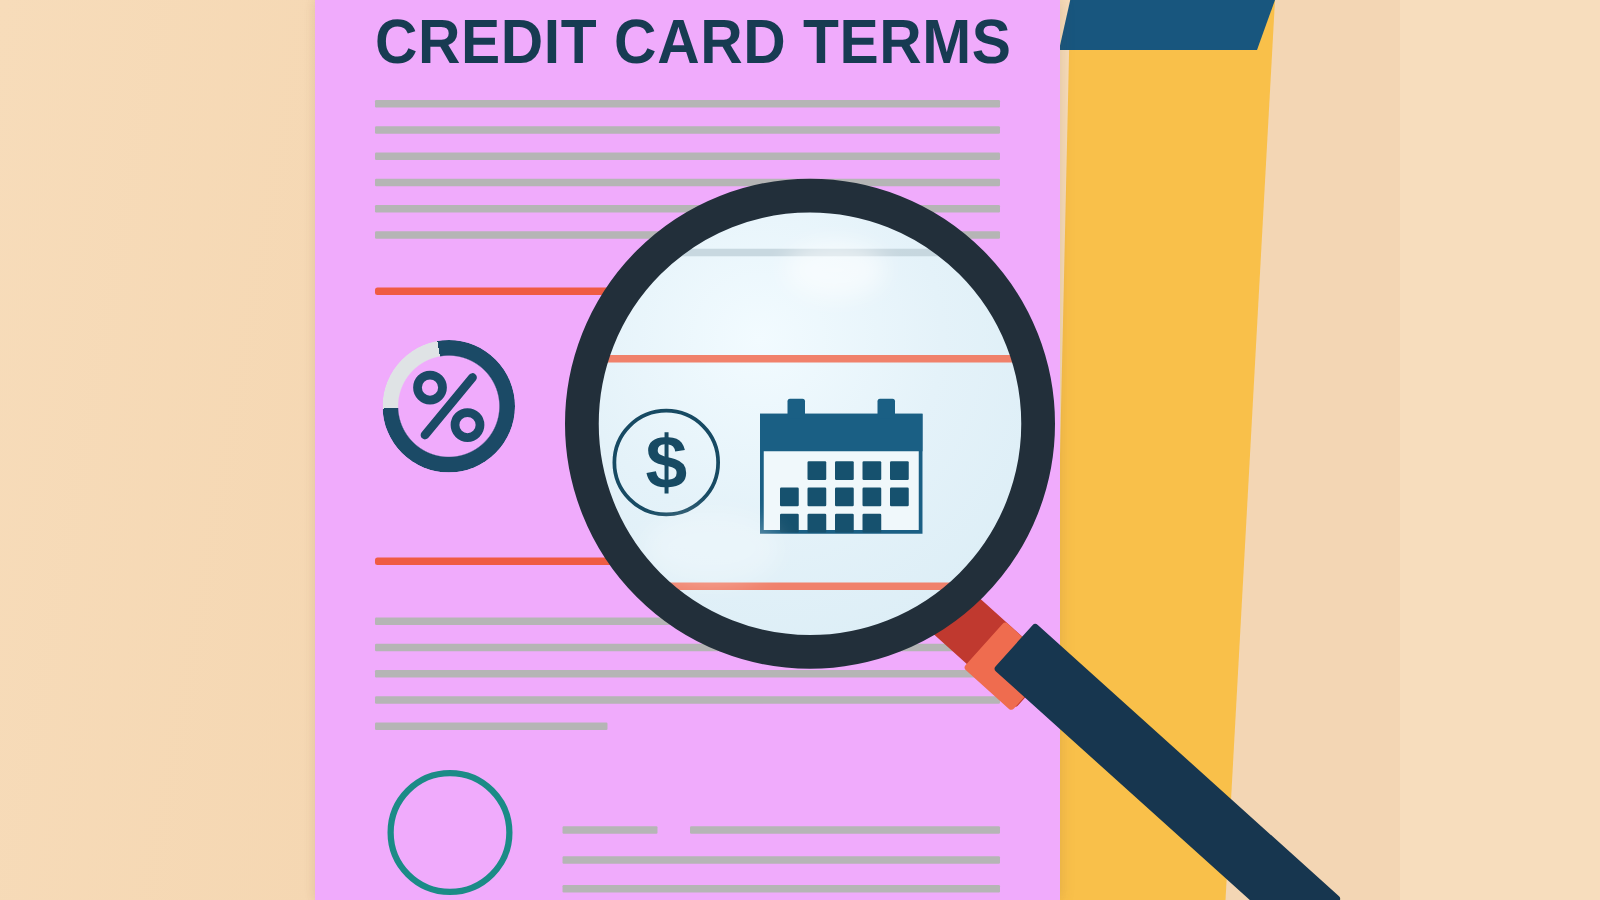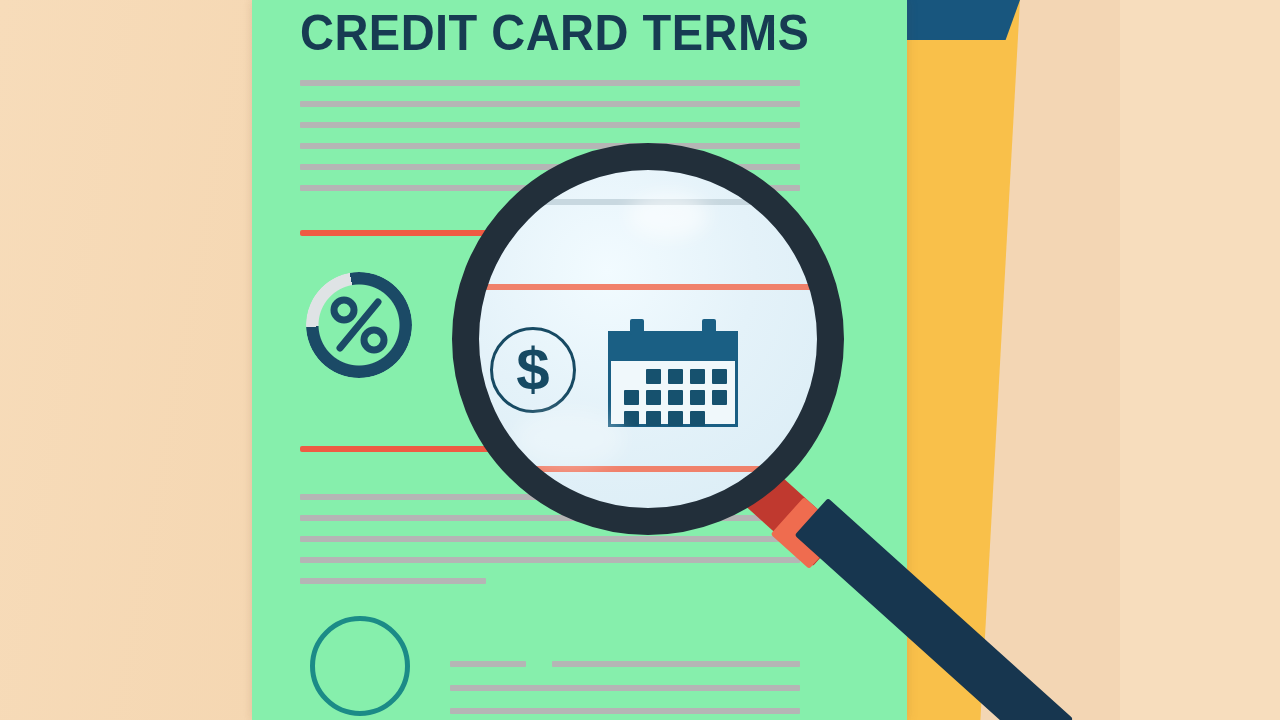--- a/index.html
+++ b/index.html
@@ -22,22 +22,22 @@
   
   .bg-yellow{position:absolute;left:840px;top:0;width:180px;height:720px;
              background:#f9c04a;
              clip-path:polygon(9% 0%, 100% 0%, 78% 100%, 0% 100%);}
   
   .bg-navy-wedge{position:absolute;left:840px;top:0;width:180px;height:40px;
                  background:#18567e;
                  clip-path:polygon(9% 0%, 100% 0%, 92% 100%, 4% 100%);}
 
   
-  .doc{position:absolute;left:252px;top:0;width:655px;height:720px;
-       background:#86efac;
+  .doc{position:absolute;left:252px;top:0;width:596px;height:720px;
+       background:#f0abfc;
        box-shadow:2px 0 10px rgba(120,90,60,.10), -2px 0 8px rgba(120,90,60,.08);}
   .doc-inner{position:absolute;inset:0;}
 
   .doc-title{position:absolute;left:48px;top:6px;width:520px;
              font-size:50px;line-height:54px;font-weight:bold;
              letter-spacing:.5px;color:#173b52;
              font-family:"Liberation Sans", sans-serif;
              transform:scaleX(.94);transform-origin:left center;white-space:nowrap;}
 
   .line{position:absolute;height:6px;border-radius:1px;background:#b5b5b5;}

